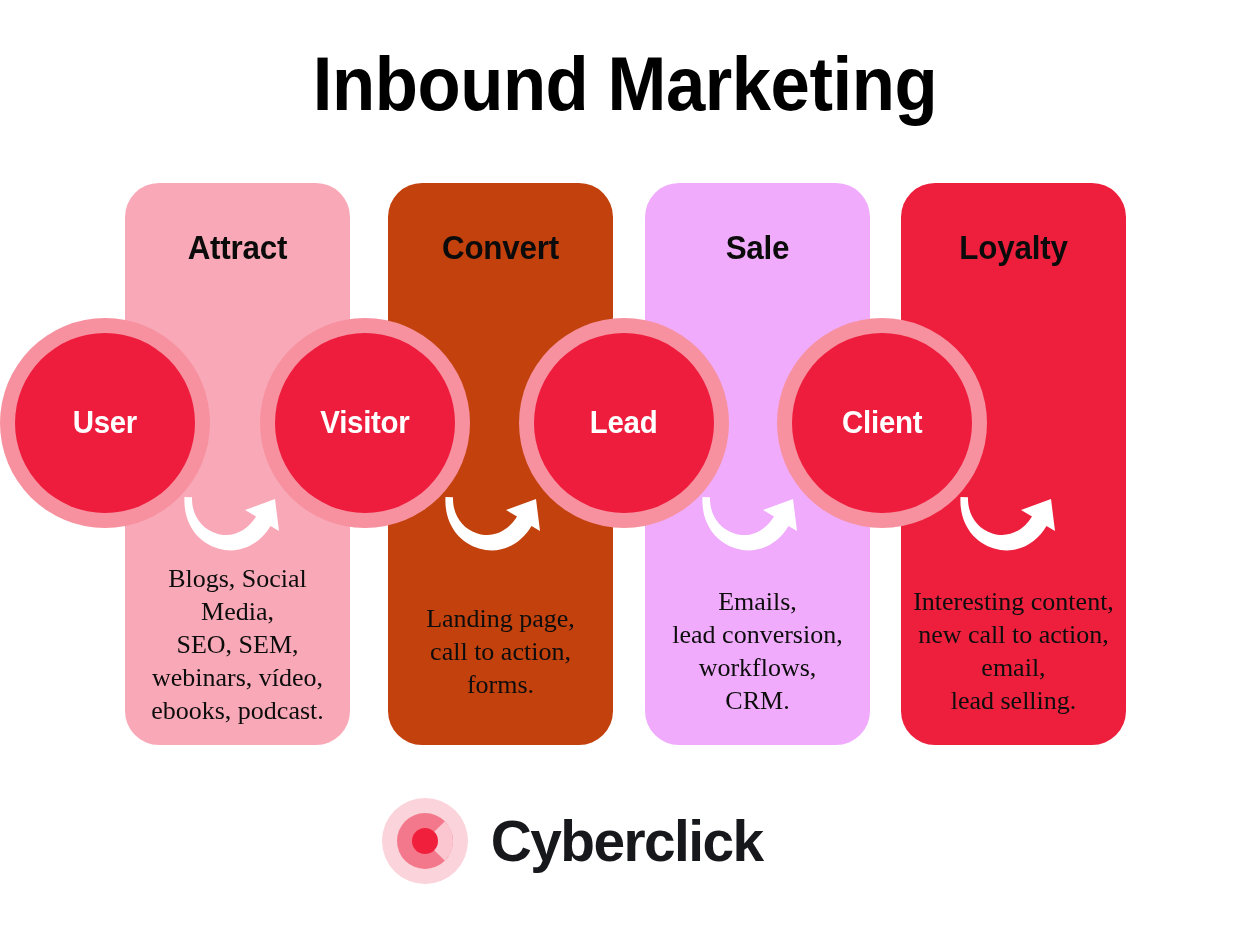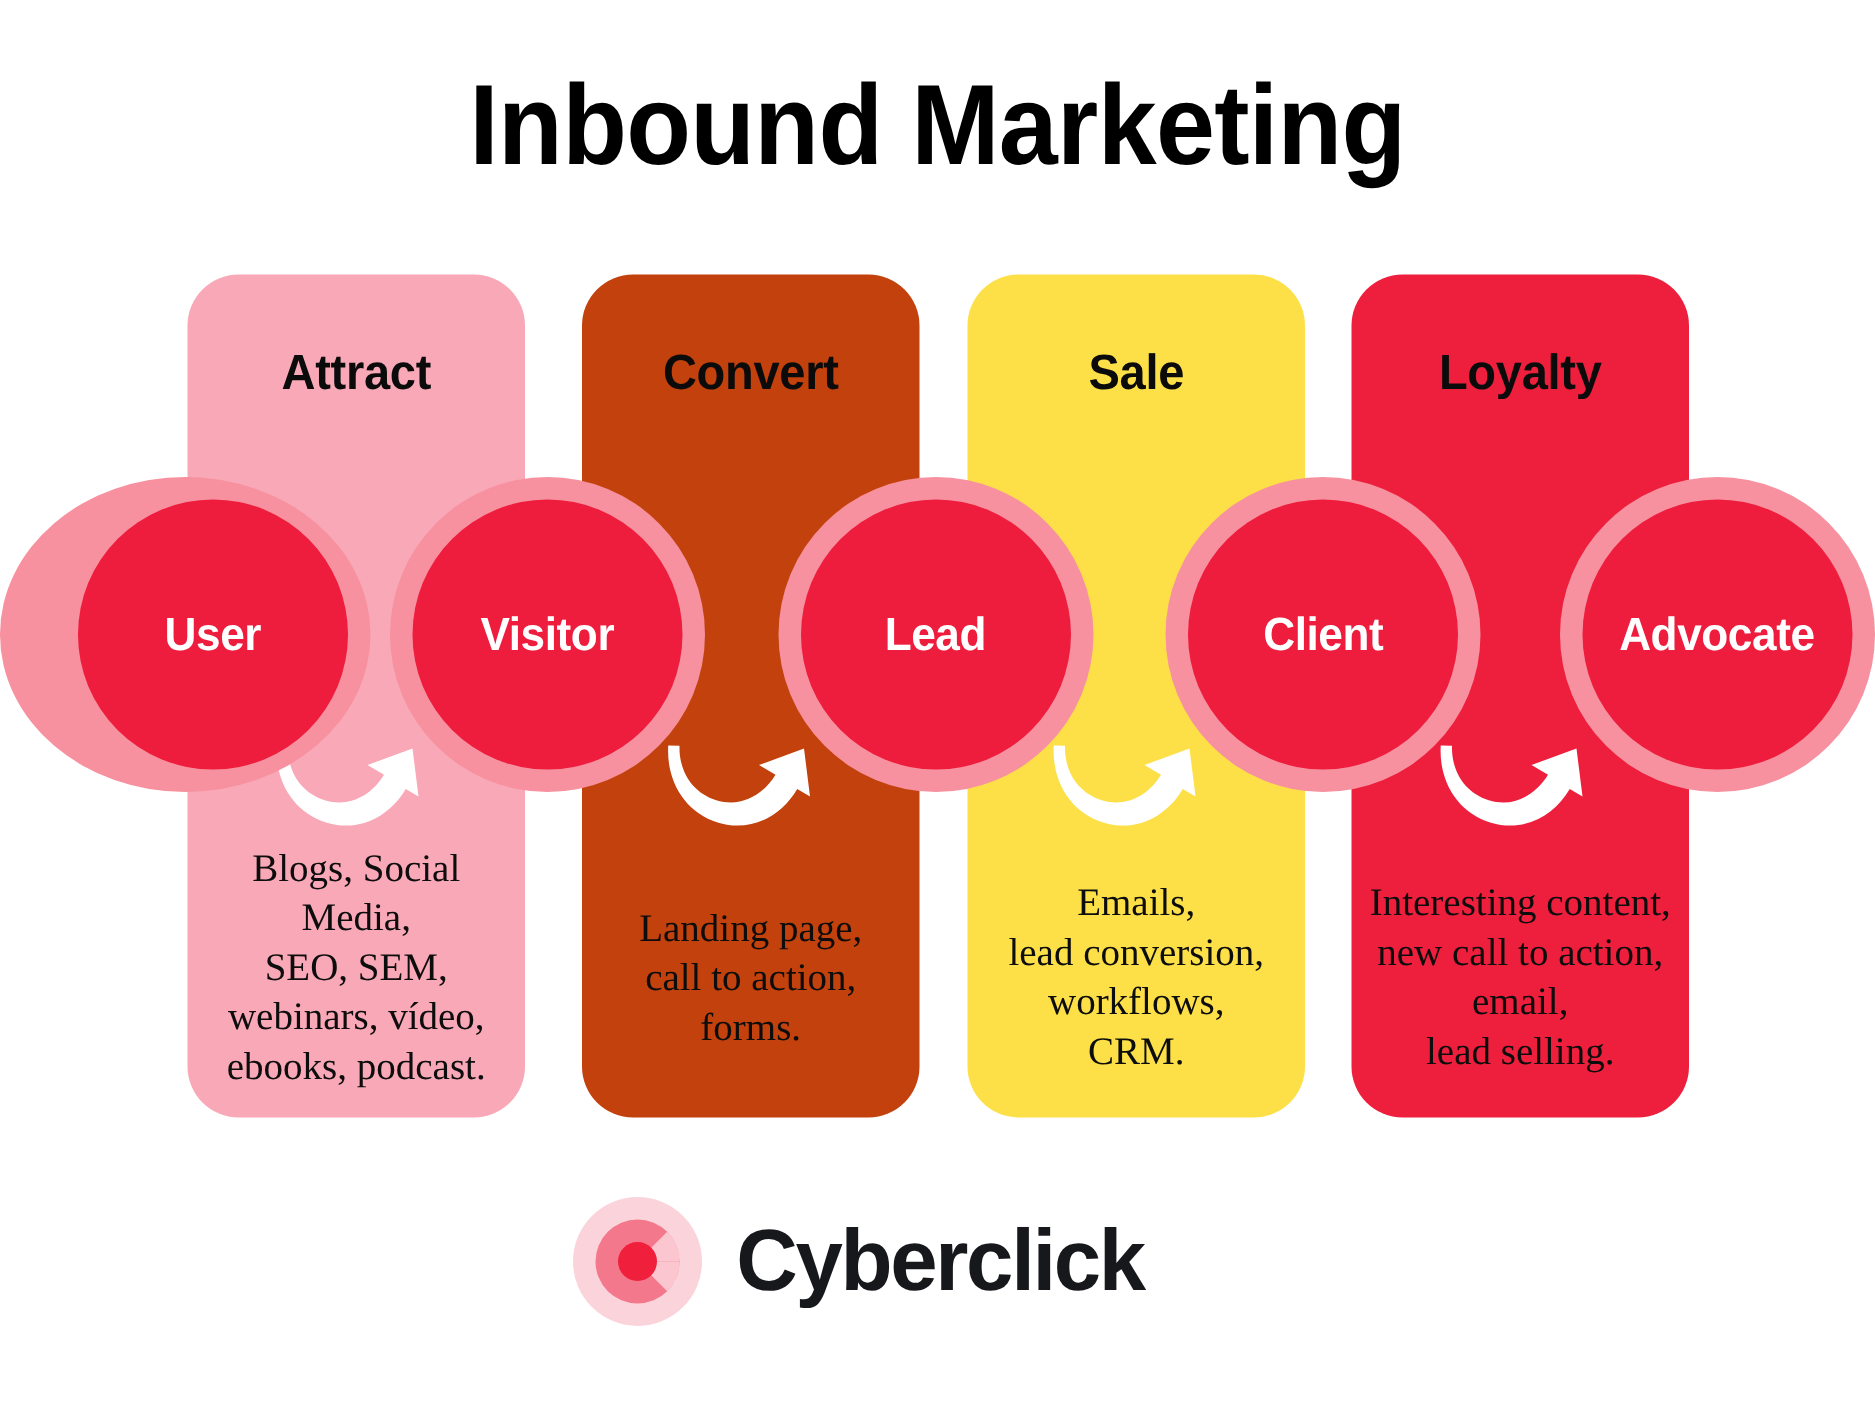--- a/index.html
+++ b/index.html
@@ -128,21 +128,21 @@
   }
   .node .core span {
     font-family: "Liberation Sans", sans-serif;
     font-size: 31px;
     font-weight: bold;
     color: #ffffff;
     letter-spacing: -0.3px;
     transform: scaleX(0.95);
     white-space: nowrap;
   }
-  .node-0 { left: 0px; padding-left: 37px; }
+  .node-0 { left: 0px; }
   .node-1 { left: 260px; }
   .node-2 { left: 519px; text-align: right; }
   .node-3 { left: 777px; }
   .node-4 { left: 1040px; }
 
   
   .logo {
     position: absolute;
     top: 798px;
     left: 0;
@@ -187,21 +187,21 @@
 ebooks, podcast.</div>
     </div>
 
     <div class="column col-1" style="background: #c2410c;">
       <div class="col-head">Convert</div>
       <div class="col-body">Landing page,
 call to action,
 forms.</div>
     </div>
 
-    <div class="column col-2" style="background: #fde047;">
+    <div class="column col-2" style="background: #f0abfc;">
       <div class="col-head">Sale</div>
       <div class="col-body">Emails,
 lead conversion,
 workflows,
 CRM.</div>
     </div>
 
     <div class="column col-3" style="background: rgb(237, 31, 61);">
       <div class="col-head">Loyalty</div>
       <div class="col-body">Interesting content,
@@ -242,25 +242,20 @@
       </div>
     </div>
     <div class="node node-2">
       <div class="core">
         <span>Lead</span>
       </div>
     </div>
     <div class="node node-3">
       <div class="core">
         <span>Client</span>
-      </div>
-    </div>
-    <div class="node node-4">
-      <div class="core">
-        <span>Advocate</span>
       </div>
     </div>
 
   </div>
 
   <div class="logo">
     <div class="logo-mark">
       <svg viewBox="0 0 86 86" xmlns="http://www.w3.org/2000/svg" aria-hidden="true">
         <circle cx="43" cy="43" r="43" fill="#FBD3DB"></circle>
         <circle cx="43" cy="43" r="28" fill="#F4788B"></circle>

